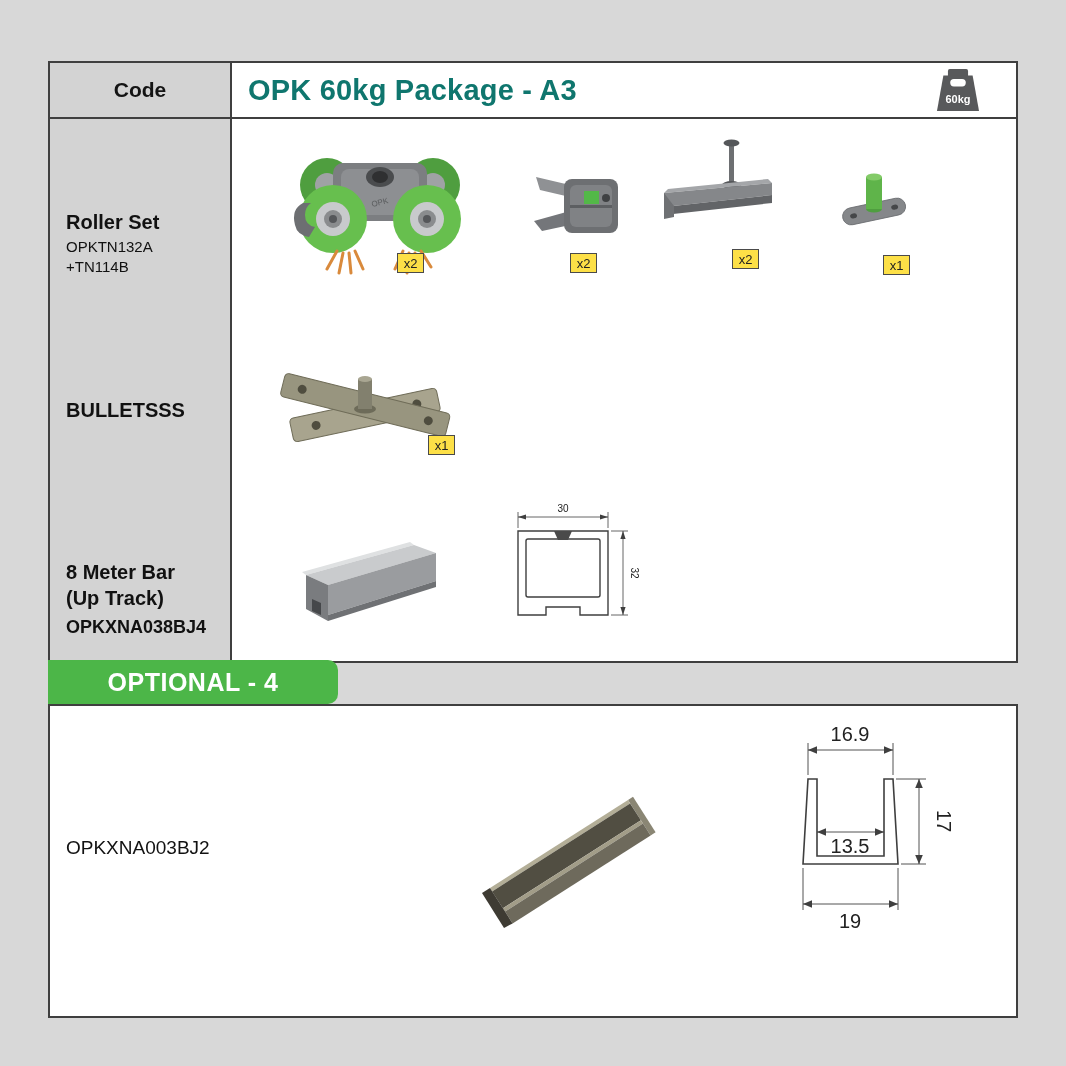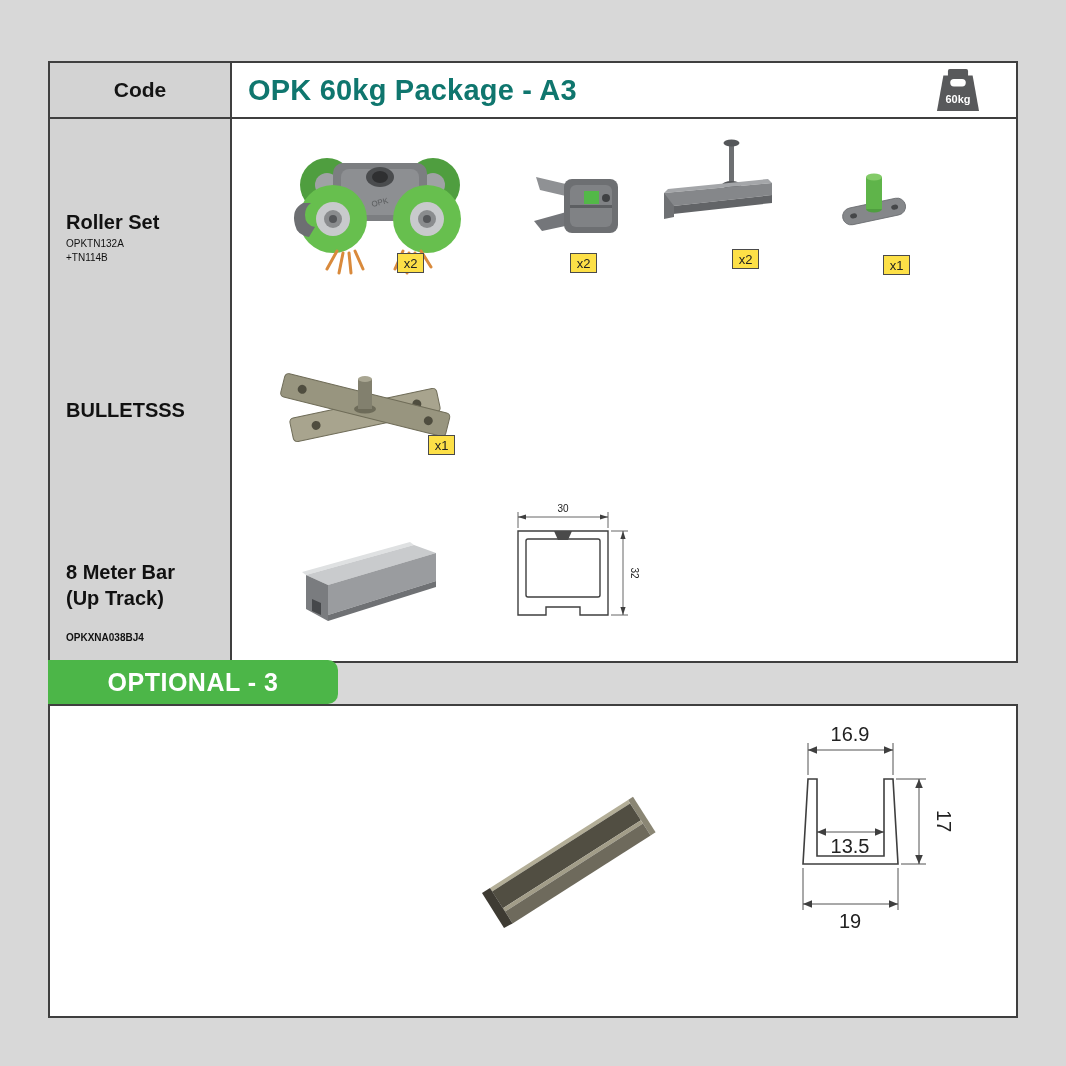--- a/index.html
+++ b/index.html
@@ -9,22 +9,22 @@
   .panel{position:absolute;background:#ffffff;border:2px solid #3f3f3f;box-sizing:border-box;}
   .main-table{left:48px;top:61px;width:970px;height:602px;}
   .bottom-box{left:48px;top:704px;width:970px;height:314px;}
   .label-col-bg{left:0;top:0;width:180px;height:100%;background:#d3d3d3;}
   .v-div{left:180px;top:0;width:2px;height:100%;background:#3f3f3f;}
   .h-div{left:0;top:54px;width:100%;height:2px;background:#3f3f3f;}
   .code-cell{left:0;top:0;width:180px;height:54px;display:flex;align-items:center;justify-content:center;font-size:21px;font-weight:bold;color:#141414;}
   .title-cell{left:198px;top:0;height:54px;display:flex;align-items:center;font-size:29px;font-weight:bold;color:#0f766e;letter-spacing:0.2px;}
   .row-label{left:16px;width:160px;}
   .lbl-title{font-size:20px;font-weight:bold;line-height:26px;}
-  .lbl-sub{font-size:10px;margin-top:3px;}
-  .lbl-code{font-size:10px;font-weight:bold;margin-top:21px;}
+  .lbl-sub{font-size:15px;margin-top:3px;}
+  .lbl-code{font-size:18px;font-weight:bold;margin-top:6px;}
   .qty{width:27px;height:20px;border:1px solid #4a4a4a;background:#fde047;display:flex;align-items:center;justify-content:center;font-size:13px;color:#222;box-sizing:border-box;}
   .banner{position:absolute;left:48px;top:660px;width:290px;height:44px;background:#4cb648;border-radius:0 10px 10px 0;display:flex;align-items:center;justify-content:center;color:#ffffff;font-size:25px;font-weight:bold;letter-spacing:0.5px;}
   .bt-title{font-size:21px;font-weight:bold;}
   .bt-code{font-size:19px;margin-top:9px;}
   svg text{font-family:"Liberation Sans",sans-serif;}
 </style>
 </head>
 <body>
 
 <div class="page">
@@ -168,24 +168,25 @@
       </g>
       <polygon points="36,16 44,13.4 44,18.6" fill="#3f3f3f"></polygon>
       <polygon points="126,16 118,13.4 118,18.6" fill="#3f3f3f"></polygon>
       <polygon points="141,30 138.4,38 143.6,38" fill="#3f3f3f"></polygon>
       <polygon points="141,114 138.4,106 143.6,106" fill="#3f3f3f"></polygon>
       <text x="81" y="11" text-anchor="middle" font-size="10" fill="#222">30</text>
       <text x="152" y="75" text-anchor="middle" font-size="10" fill="#222" transform="rotate(90 152 72)">32</text>
     </svg>
   </div>
 
-  <div class="banner">OPTIONAL - 3</div>
+  <div class="banner">OPTIONAL - 4</div>
 
   <div class="panel bottom-box">
     <div class="abs" style="left:16px;top:122px;">
+      <div class="bt-code">OPKXNA003BJ2</div>
     </div>
 
     <svg class="abs" style="left:418px;top:62px;" width="212" height="178" viewBox="0 0 212 178">
       <path d="M160,32 L182.6,67.4 L187.6,64.2 L165,28.8 Z" fill="#8a8674"></path>
       <path d="M22,120 L160,32 L162.1,35.4 L24.1,123.4 Z" fill="#b3ae97"></path>
       <path d="M24.1,123.4 L162.1,35.4 L172.9,52.2 L34.9,140.2 Z" fill="#514e42"></path>
       <path d="M34.9,140.2 L172.9,52.2 L175,55.6 L37,143.6 Z" fill="#a29d88"></path>
       <path d="M37,143.6 L175,55.6 L182.6,67.4 L44.6,155.4 Z" fill="#6e6a5c"></path>
       <path d="M22,120 L44.6,155.4 L36,160 L14,125 Z" fill="#3e3b33"></path>
     </svg>

